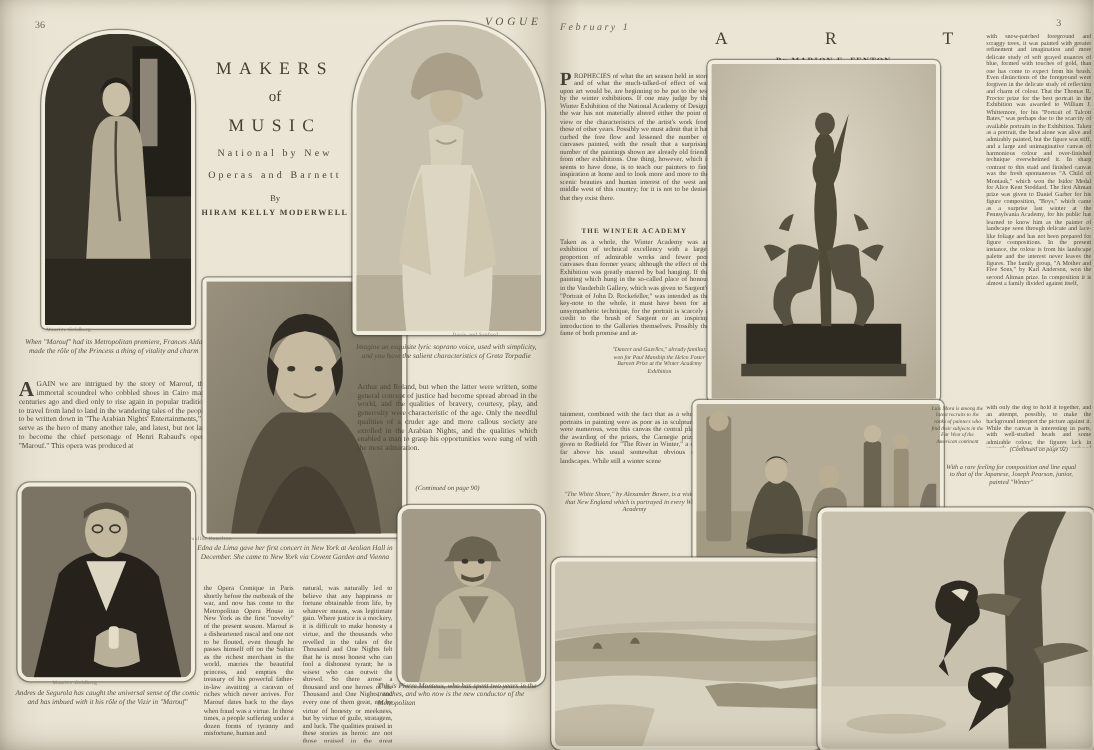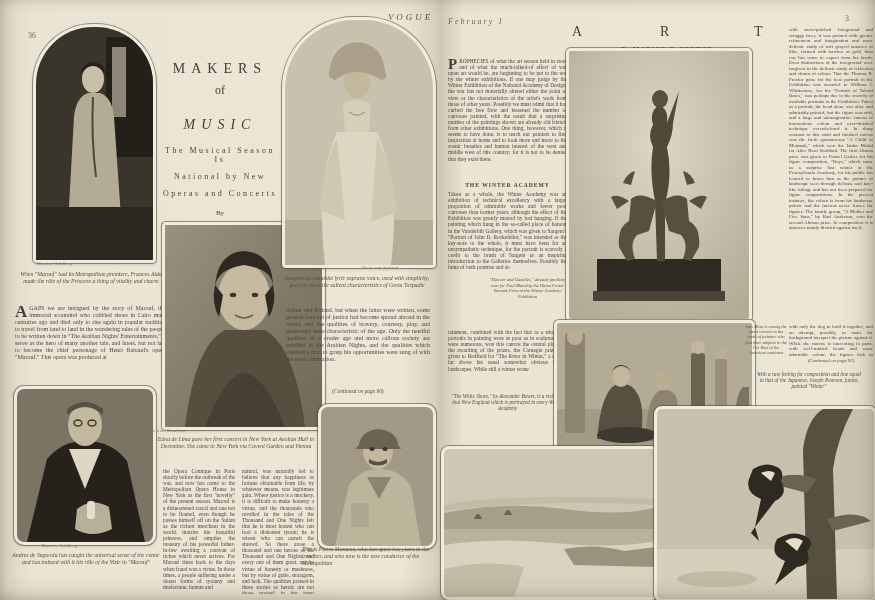--- a/index.html
+++ b/index.html
@@ -34,21 +34,21 @@
   .secthead{font-size:5.6px;font-weight:bold;letter-spacing:1px;text-align:center;color:#464135;}
   .continued{font-style:italic;font-size:5.4px;text-align:center;color:#55503f;}
 </style>
 </head>
 <body>
 
 <div id="scan">
 
   <div class="abs" style="left:0;top:0;width:433px;height:600px;">
 
-    <div class="abs pagenum" style="left:28px;top:31px;">36</div>
+    <div class="abs pagenum" style="left:28px;top:15px;">36</div>
     <div class="abs mag" style="left:388px;top:12px;font-style:italic;">VOGUE</div>
 
     <div class="abs photo" style="left:33px;top:24px;width:117px;height:233px;border:3px solid #f1edde;border-radius:60px 60px 4px 4px;">
       <svg viewBox="0 0 117 233" preserveAspectRatio="none">
         <rect width="117" height="233" fill="#3a352b"></rect>
         <rect x="70" y="10" width="47" height="120" fill="#23201a"></rect>
         <rect x="76" y="20" width="14" height="70" fill="#8d8676"></rect>
         <path d="M30 233 L38 90 Q40 70 52 66 L64 66 Q76 70 78 90 L88 233 Z" fill="#b4ab95"></path>
         <ellipse cx="57" cy="52" rx="11" ry="14" fill="#c9bfa6"></ellipse>
         <path d="M44 48 Q57 30 70 48 Q68 36 57 35 Q46 36 44 48Z" fill="#26221b"></path>
@@ -72,27 +72,26 @@
         <path d="M50 26 Q68 10 86 26 L86 20 Q68 6 50 20 Z" fill="#55503f"></path>
         <ellipse cx="61" cy="34" rx="4" ry="3" fill="none" stroke="#3a352b" stroke-width="1.4"></ellipse>
         <ellipse cx="75" cy="34" rx="4" ry="3" fill="none" stroke="#3a352b" stroke-width="1.4"></ellipse>
         <path d="M60 120 Q75 108 92 118 L95 140 Q75 150 58 140 Z" fill="#b8af98"></path>
         <rect x="70" y="112" width="8" height="18" rx="3" fill="#e4ddc8"></rect>
       </svg>
     </div>
     <div class="abs credit" style="left:42px;top:543px;">Maurice Goldberg</div>
     <div class="abs caption" style="left:8px;top:552px;width:156px;height:28px;">Andres de Segurola has caught the universal sense of the comic and has imbued with it his rôle of the Vizir in "Marouf"</div>
 
-    <div class="abs titleblock" style="left:160px;top:61px;width:120px;">
+    <div class="abs titleblock" style="left:160px;top:48px;width:120px;">
       <div class="t-main">MAKERS</div>
       <div class="t-of" style="margin-top:6px;">of</div>
-      <div class="t-main" style="margin-top:19px;font-style:italic;">MUSIC</div>
-      <div class="t-sub" style="margin-top:13px;">The Musical Season Is</div>
+      <div class="t-main" style="margin-top:9px;">MUSIC</div>
       <div class="t-sub" style="margin-top:8px;">National by New</div>
-      <div class="t-sub" style="margin-top:8px;">Operas and Concerts</div>
+      <div class="t-sub" style="margin-top:8px;">Operas and Barnett</div>
       <div class="t-by" style="margin-top:11px;">By</div>
       <div class="t-author" style="margin-top:4px;">HIRAM KELLY MODERWELL</div>
     </div>
 
     <div class="abs photo" style="left:162px;top:222px;width:157px;height:202px;border:3px solid #f1edde;border-radius:4px;">
       <svg viewBox="0 0 157 202" preserveAspectRatio="none">
         <defs>
           <linearGradient id="bg3" x1="0" y1="0" x2="1" y2="1">
             <stop offset="0" stop-color="#99917e"></stop>
               <stop offset="1" stop-color="#6f6856"></stop>

